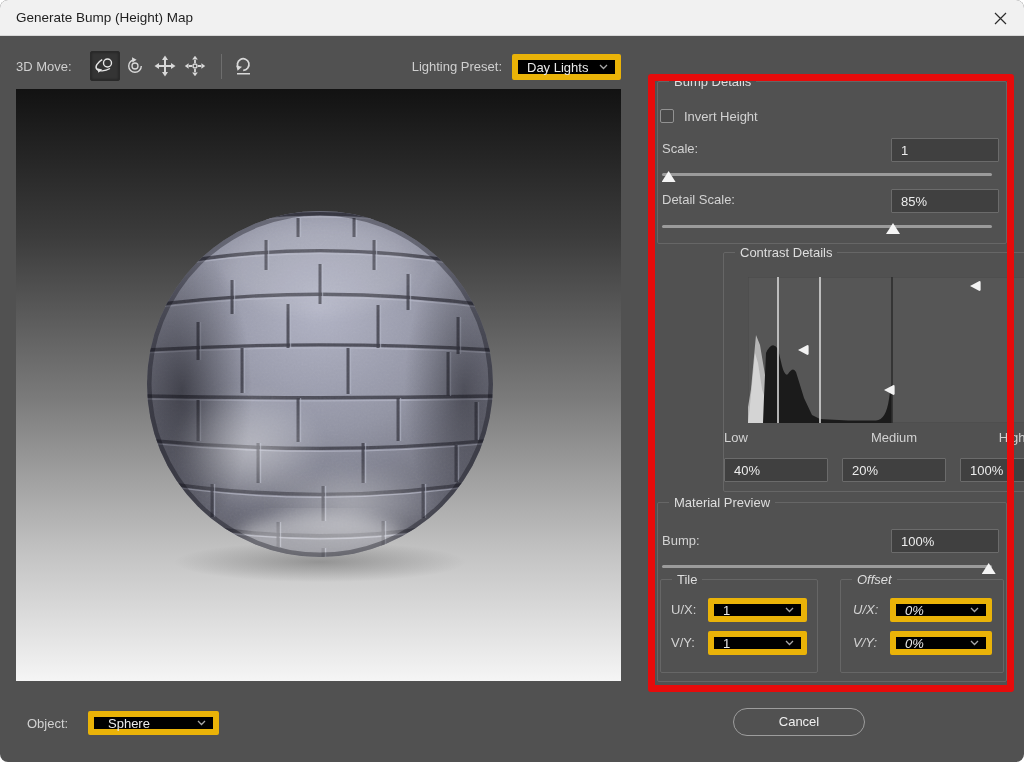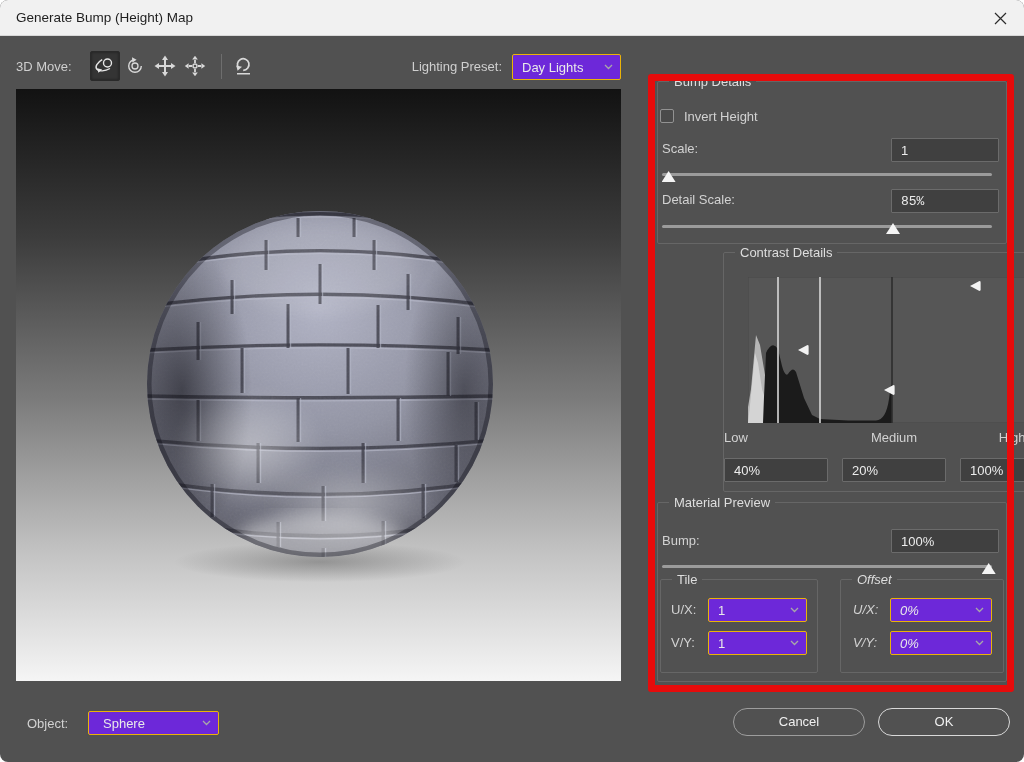--- a/index.html
+++ b/index.html
@@ -27,21 +27,21 @@
   .toolbar-label { position:absolute; left:16px; top:59px; color:#cfcfcf; }
   .toolbtn {
     position:absolute; top:51px; width:30px; height:30px;
     display:flex; align-items:center; justify-content:center; border-radius:2px;
   }
   .toolbtn.selected { background:#343434; border:1px solid #2a2a2a; box-shadow:inset 0 0 3px rgba(0,0,0,.45); }
   .tool-divider { position:absolute; left:221px; top:54px; width:1px; height:25px; background:#6e6e6e; }
   .lighting-label { position:absolute; left:388px; top:59px; width:114px; text-align:right; color:#cfcfcf; }
   
   .dd {
-    position:absolute; background:#6d28d9; border:1px solid #eab308; border-radius:2px;
+    position:absolute; background:#000000; border:6px solid #eab308; border-radius:2px;
     color:#e9e9e9;
   }
   .dd .dd-val { position:absolute; left:9px; top:50%; transform:translateY(-50%); white-space:nowrap; }
   .dd .dd-chev { position:absolute; right:7px; top:50%; transform:translateY(-50%); line-height:0; }
   .tb {
     position:absolute; background:#404040; border:1px solid #6b6b6b; border-radius:1px;
     color:#ececec;
   }
   .tb span { position:absolute; left:9px; top:50%; transform:translateY(-50%); }
   .slider { position:absolute; height:14px; }
@@ -276,21 +276,21 @@
     <span class="lbl" style="left:26px; top:27px;">Invert Height</span>
     <span class="lbl" style="left:4px; top:59px;">Scale:</span>
     <div class="tb" style="left:233px; top:56px; width:108px; height:24px;">
       <span>1</span>
     </div>
     <div class="slider" style="left:4px; top:86px; width:330px;">
       <div class="track"></div>
       <div class="thumb" style="left: 2%;"></div>
     </div>
     <span class="lbl" style="left:4px; top:110px;">Detail Scale:</span>
-    <div class="tb" style="left:233px; top:107px; width:108px; height:24px;font-family:Liberation Mono, monospace;">
+    <div class="tb" style="left:233px; top:107px; width:108px; height:24px;">
       <span>85%</span>
     </div>
     <div class="slider" style="left:4px; top:138px; width:330px;">
       <div class="track"></div>
       <div class="thumb" style="left: 70%;"></div>
     </div>
   </div>
 
   <div class="group" style="left:693px; top:252px; width:360px; height:240px;margin-left:30px;">
     <span class="legend">Contrast Details</span>
@@ -390,15 +390,14 @@
   <span class="lbl" style="left:27px; top:716px;">Object:</span>
   <div class="dd" style="left:88px; top:711px; width:131px; height:24px;">
     <span class="dd-val" style="left:14px;">Sphere</span>
     <span class="dd-chev">
       <svg width="9" height="6" viewBox="0 0 9 6">
           <path d="M1 1 L4.5 4.5 L8 1" stroke="#a8a8a8" stroke-width="1.3" fill="none"></path>
         </svg>
     </span>
   </div>
   <div class="btn cancel">Cancel</div>
-  <div class="btn ok">OK</div>
 
 </div>
 
 </body></html>

